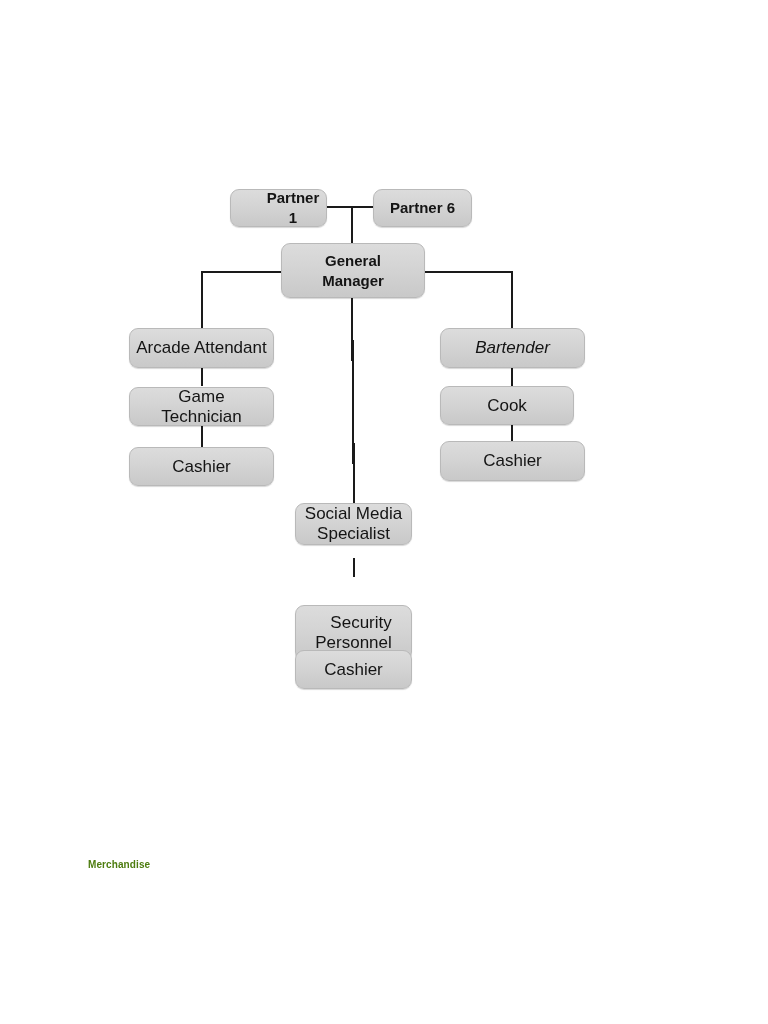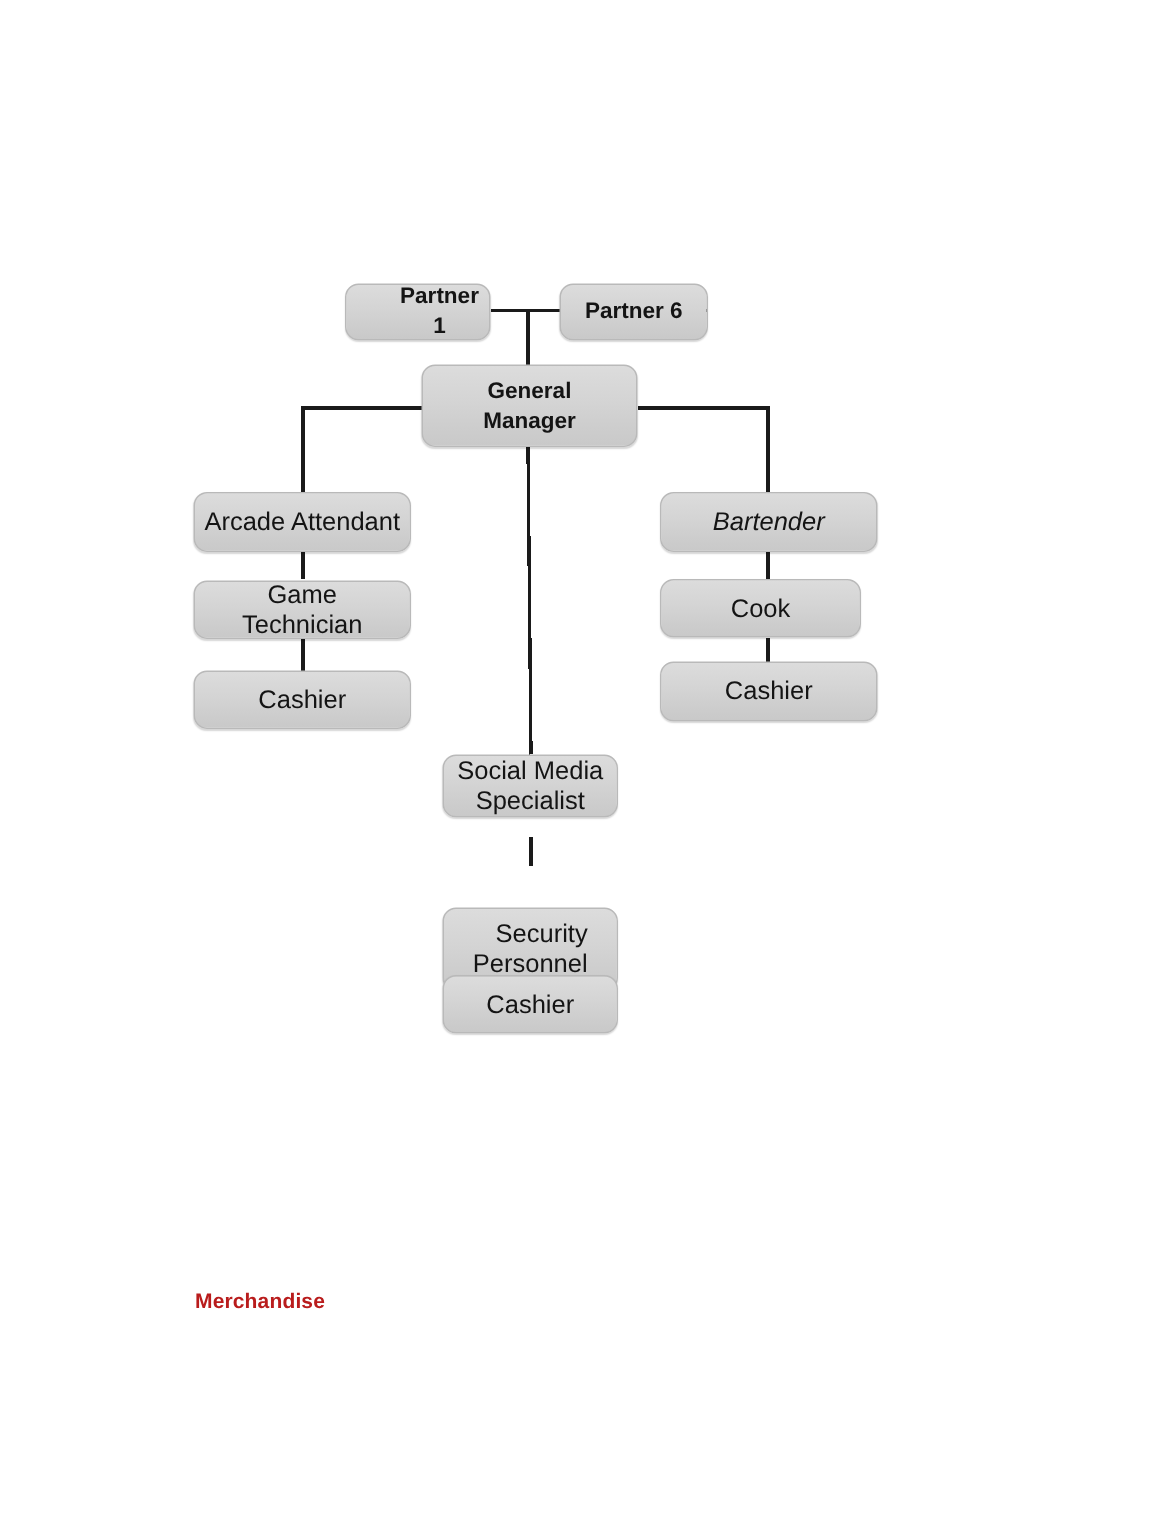--- a/index.html
+++ b/index.html
@@ -57,24 +57,23 @@
 
   .node .label {
     display: block;
     padding: 0 6px;
     white-space: pre-line;
   }
 
   .footer-text {
     position: absolute;
     font-weight: bold;
-    font-size: 14px;
-    color: #b91c1c;
+    font-size: 10px;
+    color: #4d7c0f;
     letter-spacing: 0.1px;
-    margin-left: 42px;
   }
 </style>
 </head>
 <body>
 
 <div id="org-chart">
 
   <svg class="connector-layer" viewBox="0 0 768 1024" width="768" height="1024" xmlns="http://www.w3.org/2000/svg">
     <g stroke="#1a1a1a" fill="none" stroke-width="2.2" shape-rendering="crispEdges">
 

